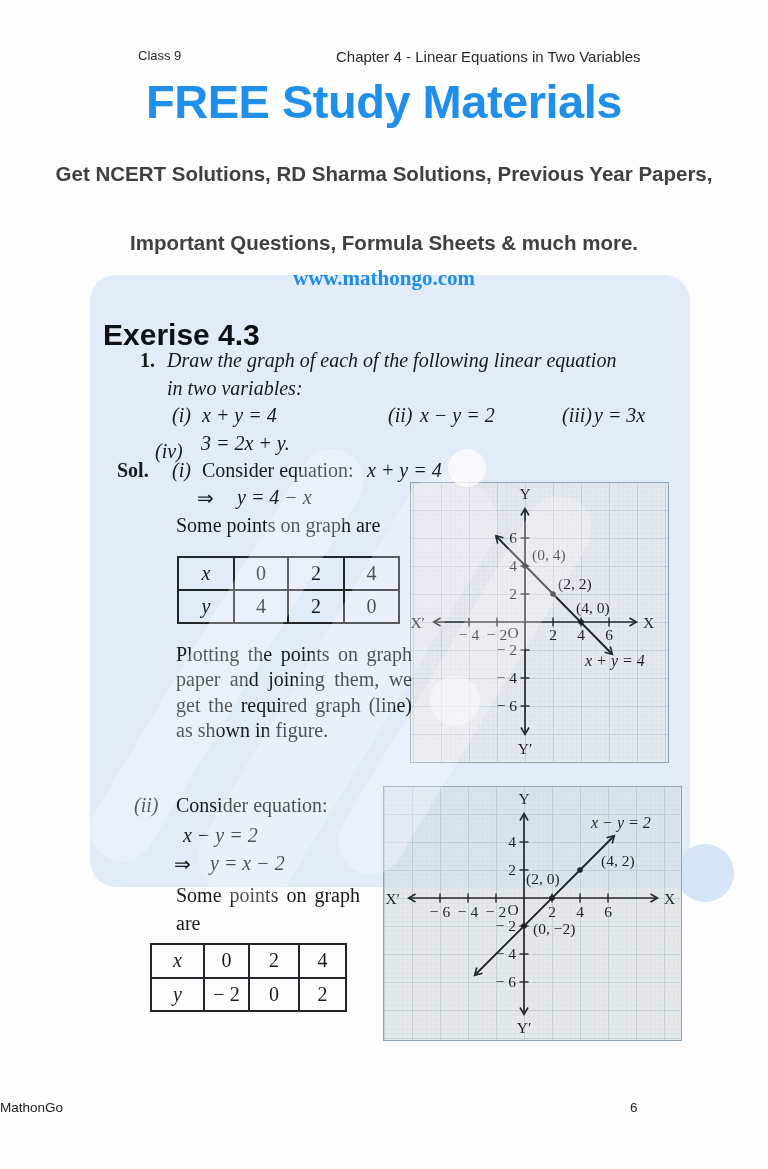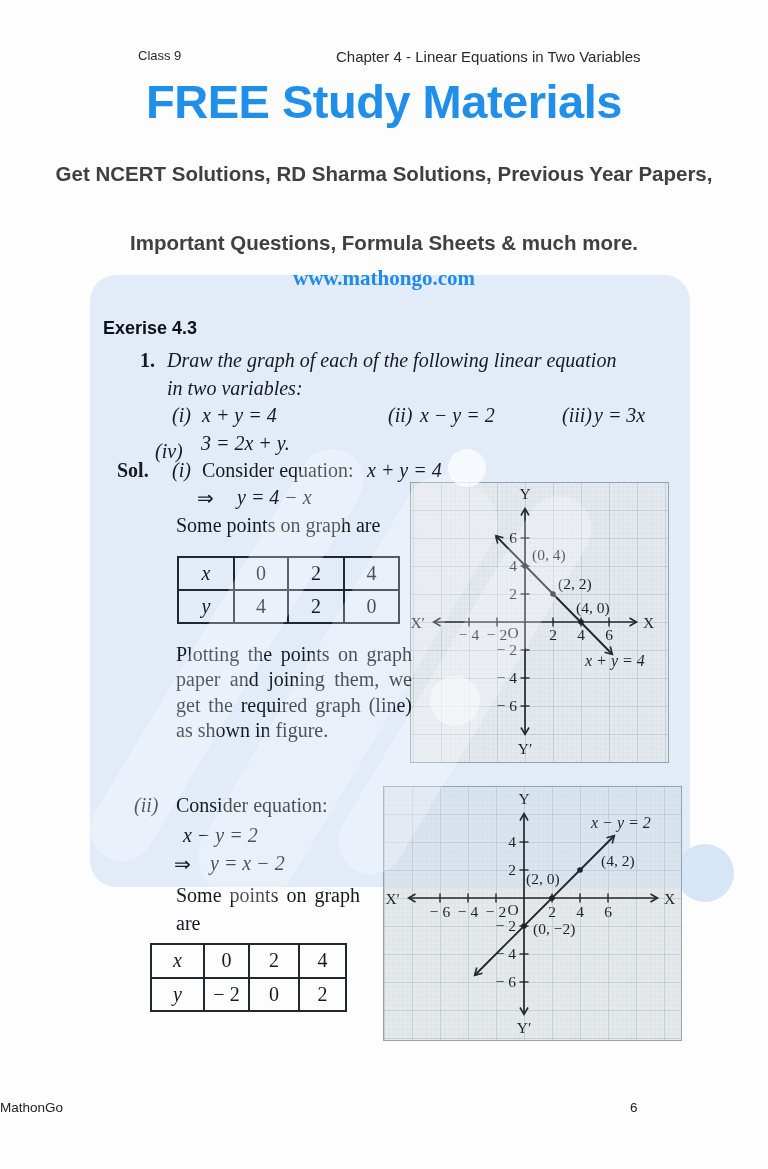--- a/index.html
+++ b/index.html
@@ -16,21 +16,21 @@
   .hdr-chapter{left:336px;top:48px;font-size:15px;color:#2a2a2a;}
   .banner-title{left:0;top:74px;width:768px;text-align:center;font-size:47px;font-weight:800;
                 color:#1f8fea;letter-spacing:-0.5px;}
   .banner-sub{left:0;width:768px;text-align:center;font-size:20.5px;font-weight:bold;color:#404040;}
   .sub1{top:162px;} .sub2{top:196px;margin-top:35px;}
 
   
   .card{left:90px;top:275px;width:600px;height:612px;background:#e2ecf8;border-radius:26px;z-index:1;}
   .website{left:0;top:266px;width:768px;text-align:center;font-size:21px;font-weight:bold;
            color:#1f8cea;z-index:3;}
-  .ex-title{left:103px;top:318px;font-size:18px;font-weight:bold;color:#0e1116;z-index:3;}
+  .ex-title{left:103px;top:318px;font-size:30px;font-weight:bold;color:#0e1116;z-index:3;}
 
   .txt{z-index:3;}
   
   .ptable{display:grid;z-index:3;background:transparent;border:1.6px solid #23262a;}
   .ptable .cell{border:1px solid #23262a;display:flex;align-items:center;justify-content:center;
                 font-size:20px;color:#16191d;}
   .t1{left:177px;top:556px;width:221px;grid-template-columns:56px 54px 56px 55px;grid-template-rows:33px 33px;}
   .t2{left:150px;top:943px;width:195px;grid-template-columns:53px 45px 50px 47px;grid-template-rows:33.5px 33.5px;}
 
   .para{left:176px;top:642px;width:236px;text-align:justify;line-height:25.4px;z-index:3;}

